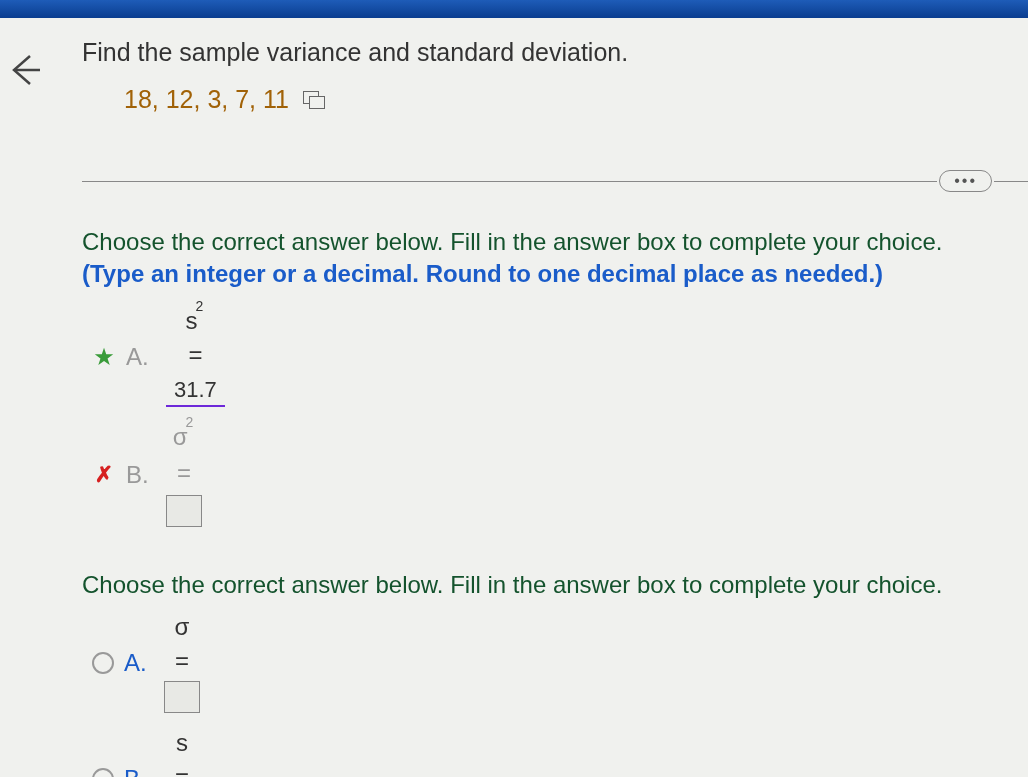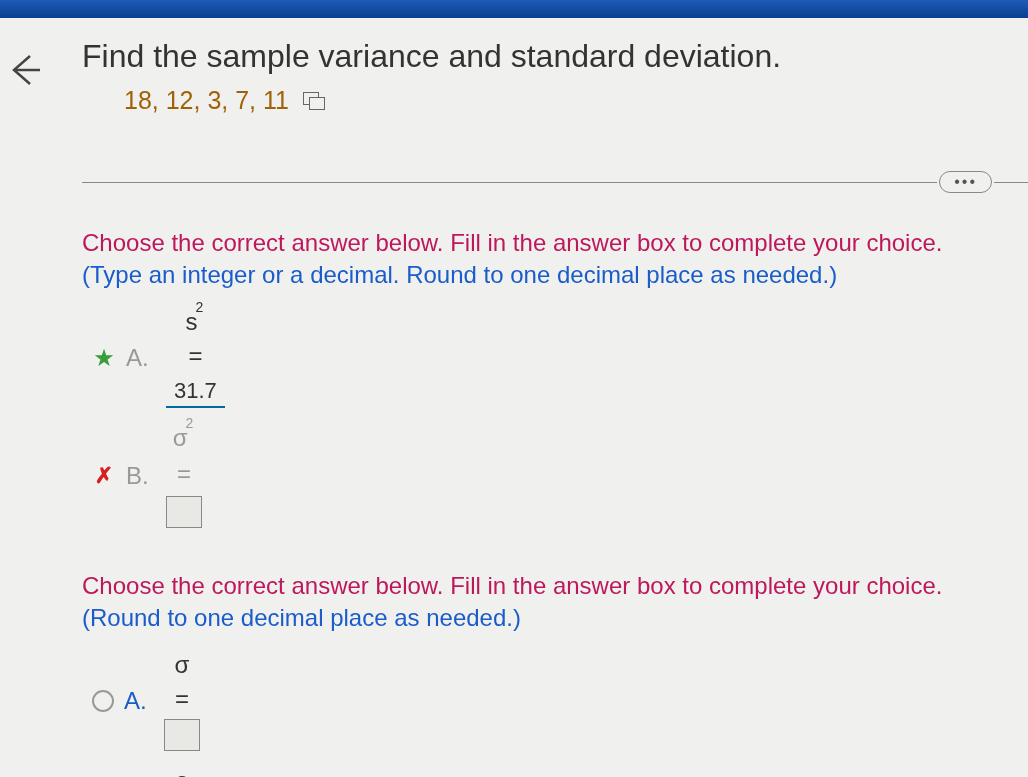--- a/index.html
+++ b/index.html
@@ -26,23 +26,23 @@
       font-size: 42px;
       color: #333;
       font-weight: 300;
       cursor: pointer;
     }
     .content {
       padding: 20px 0 0 82px;
       position: relative;
     }
     .question-text {
-      font-size: 32px;
-      color: #333;
-      margin-bottom: 11px;
+      font-size: 25px;
+      color: #333;
+      margin-bottom: 18px;
     }
     .data-values {
       font-size: 25px;
       color: #a16207;
       margin-left: 42px;
       display: flex;
       align-items: center;
       gap: 14px;
     }
     .copy-icon {
@@ -94,28 +94,29 @@
       letter-spacing: 2px;
       line-height: 1;
     }
     .divider-line-right {
       width: 34px;
       height: 1px;
       background: #888;
     }
     .instruction {
       font-size: 24px;
-      color: #be185d;
+      color: #14532d;
       line-height: 1.35;
     }
     .hint {
       font-size: 24px;
       color: #1a5cc9;
       line-height: 1.35;
       margin-bottom: 16px;
+      font-weight: bold;
     }
     .option-row {
       display: flex;
       align-items: center;
       margin: 12px 0 16px 10px;
       gap: 10px;
     }
     .radio-circle {
       width: 22px;
       height: 22px;
@@ -179,21 +180,21 @@
       min-width: 36px;
       height: 32px;
       padding: 3px 8px;
       font-size: 22px;
       color: #333;
       display: inline-flex;
       align-items: center;
       justify-content: center;
     }
     .answer-box.filled {
-      border-bottom: 2px solid #0369a1;
+      border-bottom: 2px solid #6d28d9;
       background: transparent;
       border-top: none;
       border-left: none;
       border-right: none;
     }
     .section-gap {
       margin-top: 42px;
     }
   </style>
 </head>
@@ -241,21 +242,20 @@
     <span class="option-label">B.</span>
     <span class="formula formula-disabled">
       <span class="super"><span>σ</span><sup>2</sup></span>
       <span> = </span>
       <span class="answer-box"></span>
     </span>
   </div>
 
   <div class="section-gap">
     <div class="instruction">Choose the correct answer below. Fill in the answer box to complete your choice.</div>
-    <div class="hint">(Round to one decimal place as needed.)</div>
 
     <div class="option-row">
       <span class="radio-circle"></span>
       <span class="option-label option-label-active">A.</span>
       <span class="formula">
         <span>σ</span>
         <span> = </span>
         <span class="answer-box"></span>
       </span>
     </div>

